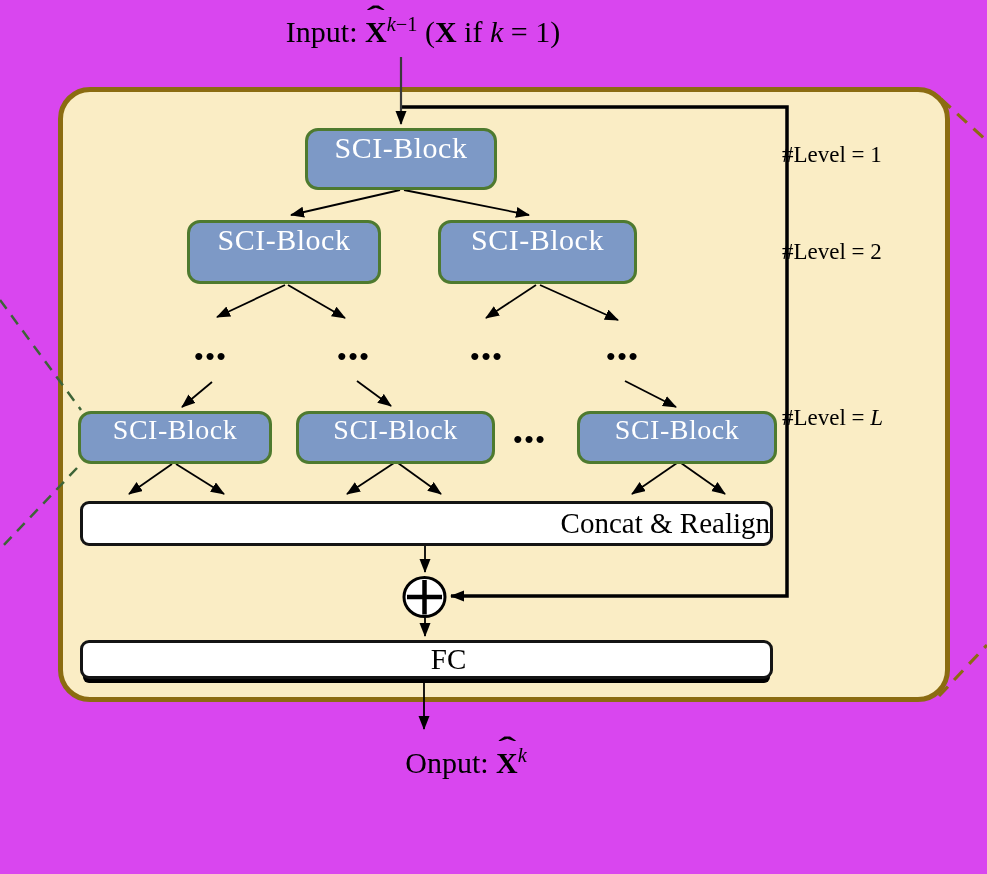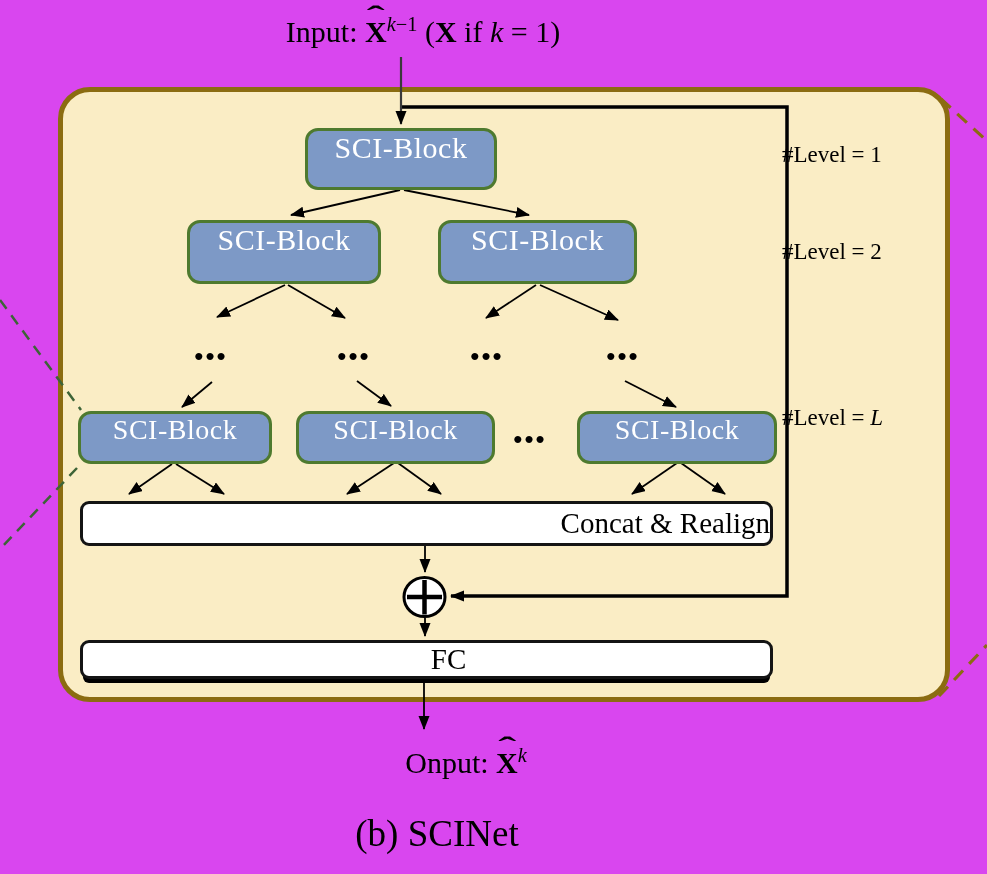--- a/index.html
+++ b/index.html
@@ -137,15 +137,14 @@
     <span>Concat &amp; Realign</span>
   </div>
   <div class="abs whitebox fcshadow" style="left:80px;top:640px;width:693px;height:39px;padding-left:44px;">
     <span>FC</span>
   </div>
 
   <div class="abs outlabel" style="left:437px;top:746px;margin-left:29px;">
     <span>Onput: </span><span class="xwrap"><span class="hat">ˆ</span><span>X</span></span><sup><span class="it">k</span></sup>
   </div>
 
-  <div class="abs caption" style="left:437px;top:812px;">(b) SCINet</div>
 
 </div>
 
 </body></html>

